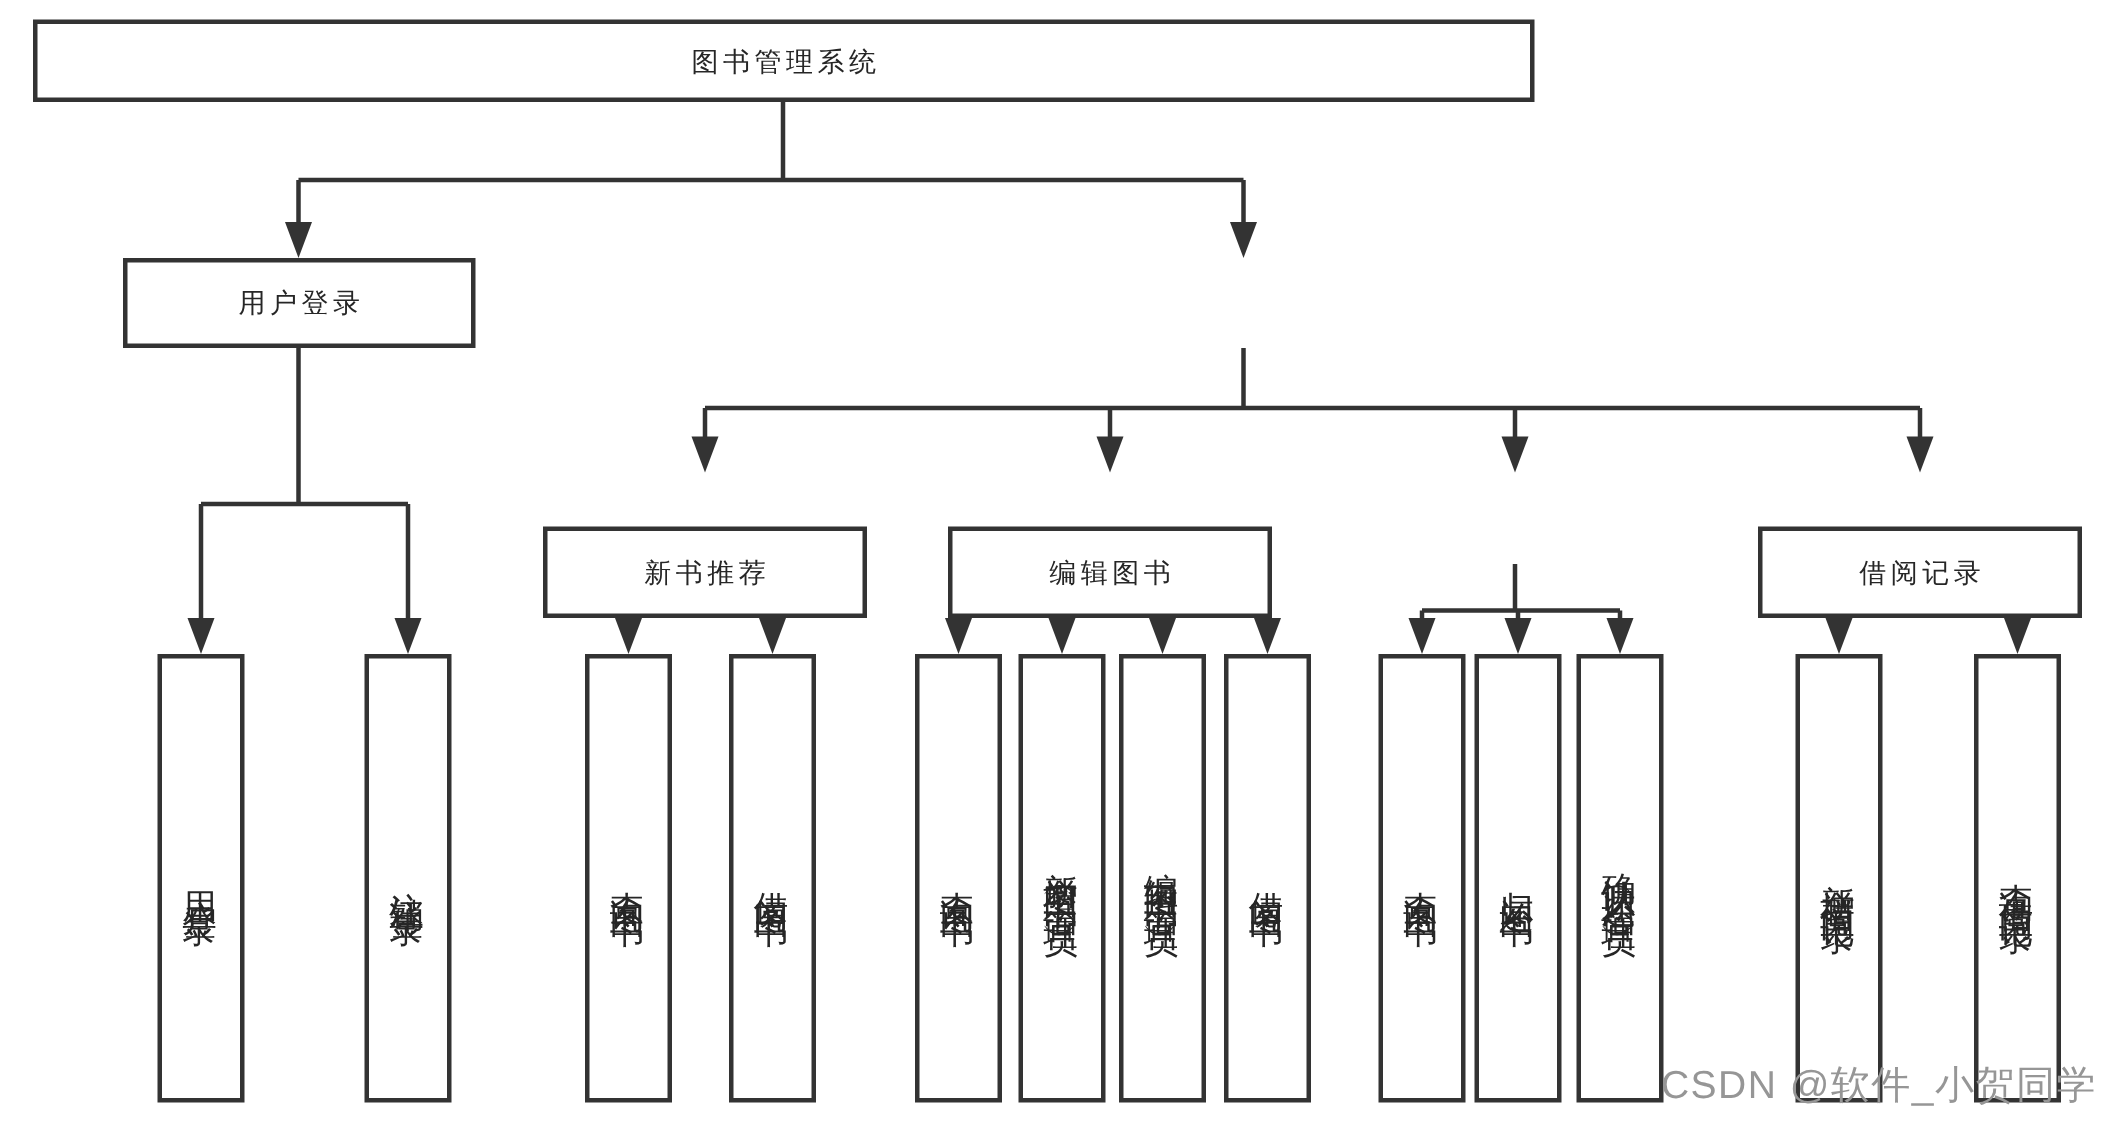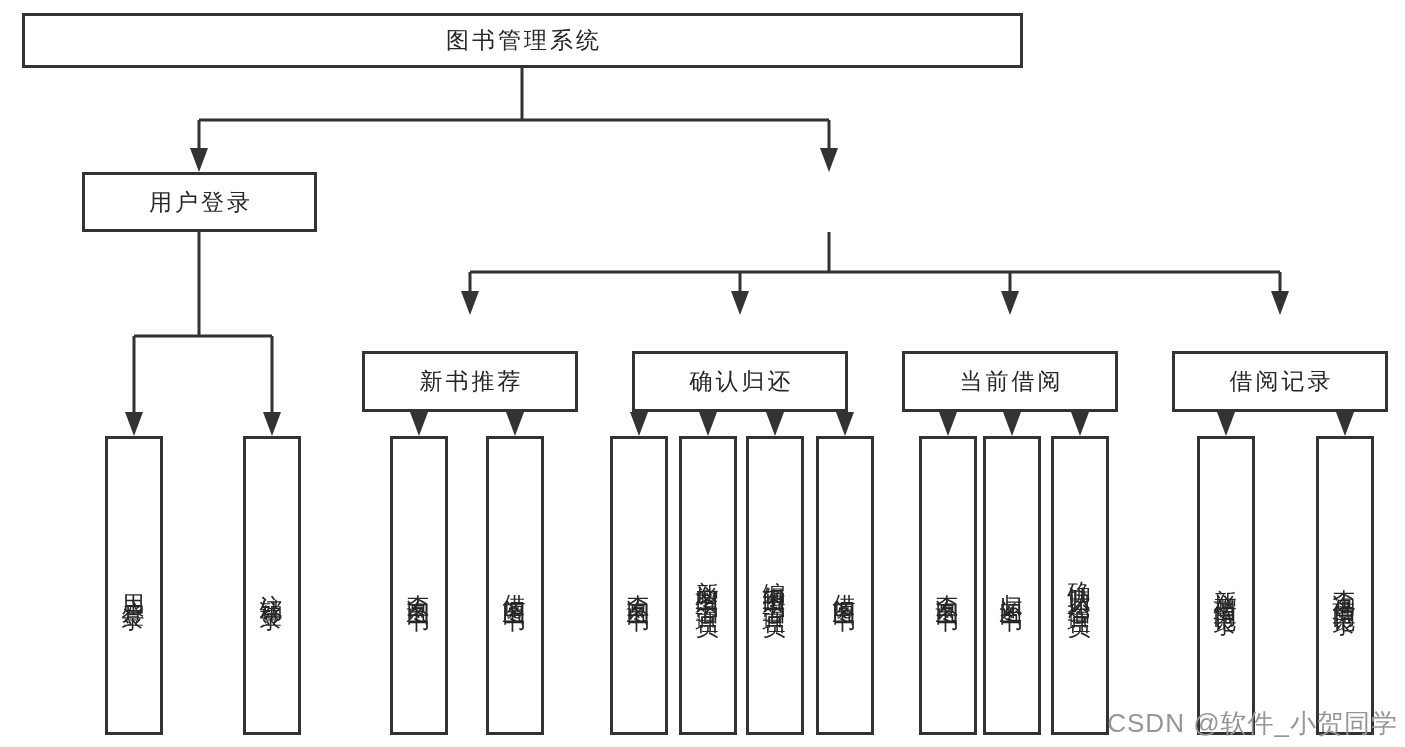--- a/index.html
+++ b/index.html
@@ -22,21 +22,21 @@
   .edges polygon{fill:var(--line);stroke:none;}
   .box{
     position:absolute;
     box-sizing:border-box;
     border:3px solid var(--border);
     background:#fff;
     color:var(--text);
     display:flex;
     align-items:center;
     justify-content:center;
-    font-size:23px;
+    font-size:18px;
     letter-spacing:3px;
     text-indent:3px; 
     white-space:nowrap;
   }
   .root{left:22px;top:13px;width:1001px;height:55px;}
   .lv2{top:172px;width:235px;height:60px;}
   .lv3{top:315px;width:216px;height:61px;margin-top:36px;}
   .leaf{
     top:436px;height:299px;width:58px;
     writing-mode:vertical-rl;
@@ -101,22 +101,21 @@
       <polygon points="1217,412 1235,412 1226,436"></polygon>
       <polygon points="1336,412 1354,412 1345,436"></polygon>
     </g>
   </svg>
 
   <div class="box root">图书管理系统</div>
 
   <div class="box lv2" style="left:82px">用户登录</div>
 
   <div class="box lv3" style="left:362px">新书推荐</div>
-  <div class="box lv3" style="left:632px">确认归还</div>
-  <div class="box lv3" style="left:902px">当前借阅</div>
+  <div class="box lv3" style="left:632px">编辑图书</div>
   <div class="box lv3" style="left:1172px">借阅记录</div>
 
   <div class="box leaf" style="left:105px">用户登录</div>
   <div class="box leaf" style="left:243px">注销登录</div>
 
   <div class="box leaf" style="left:390px">查询图书</div>
   <div class="box leaf" style="left:486px">借阅图书</div>
 
   <div class="box leaf" style="left:610px">查询图书</div>
   <div class="box leaf" style="left:679px">新增图书（管理员）</div>

